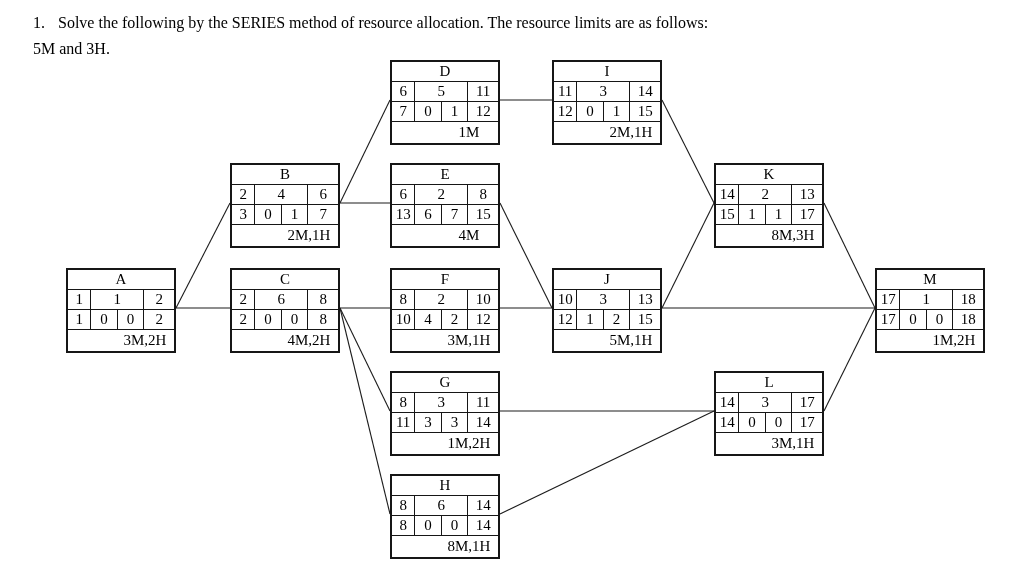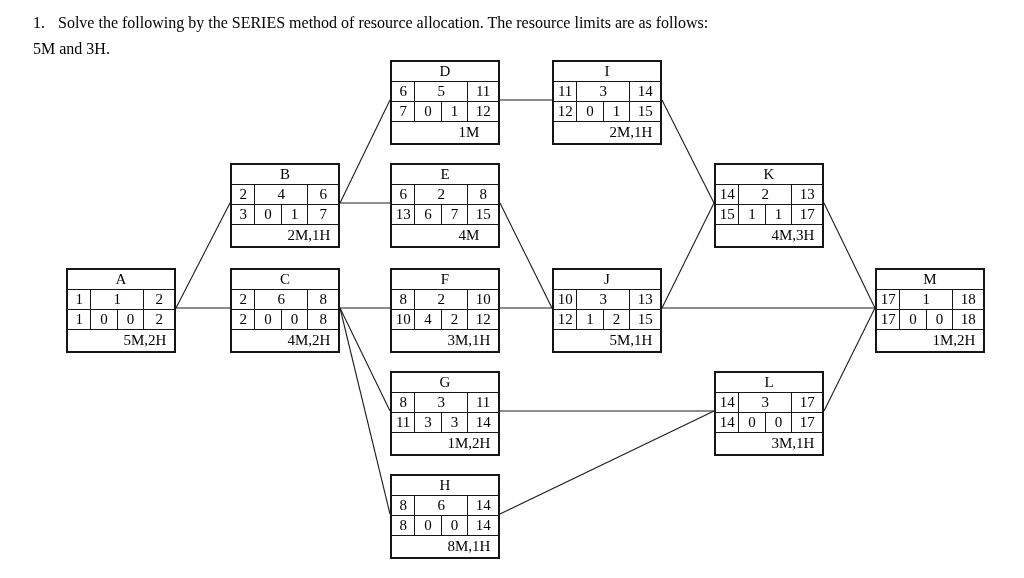--- a/index.html
+++ b/index.html
@@ -94,21 +94,21 @@
           <div class="cell e0">1</div>
           <div class="cell e1">1</div>
           <div class="cell e2">2</div>
         </div>
     <div class="node-row row-late">
           <div class="cell l0">1</div>
           <div class="cell l1">0</div>
           <div class="cell l2">0</div>
           <div class="cell l3">2</div>
         </div>
-    <div class="node-resource">5M,2H</div>
+    <div class="node-resource">3M,2H</div>
   </div>
       <div class="node" style="left: 230px; top: 163px; width: 110px; height: 85px;">
     <div class="node-title">B</div>
     <div class="node-row row-early">
           <div class="cell e0">2</div>
           <div class="cell e1">4</div>
           <div class="cell e2">6</div>
         </div>
     <div class="node-row row-late">
           <div class="cell l0">3</div>
@@ -244,21 +244,21 @@
           <div class="cell e0">14</div>
           <div class="cell e1">2</div>
           <div class="cell e2">13</div>
         </div>
     <div class="node-row row-late">
           <div class="cell l0">15</div>
           <div class="cell l1">1</div>
           <div class="cell l2">1</div>
           <div class="cell l3">17</div>
         </div>
-    <div class="node-resource">4M,3H</div>
+    <div class="node-resource">8M,3H</div>
   </div>
       <div class="node" style="left: 714px; top: 371px; width: 110px; height: 85px;">
     <div class="node-title">L</div>
     <div class="node-row row-early">
           <div class="cell e0">14</div>
           <div class="cell e1">3</div>
           <div class="cell e2">17</div>
         </div>
     <div class="node-row row-late">
           <div class="cell l0">14</div>

